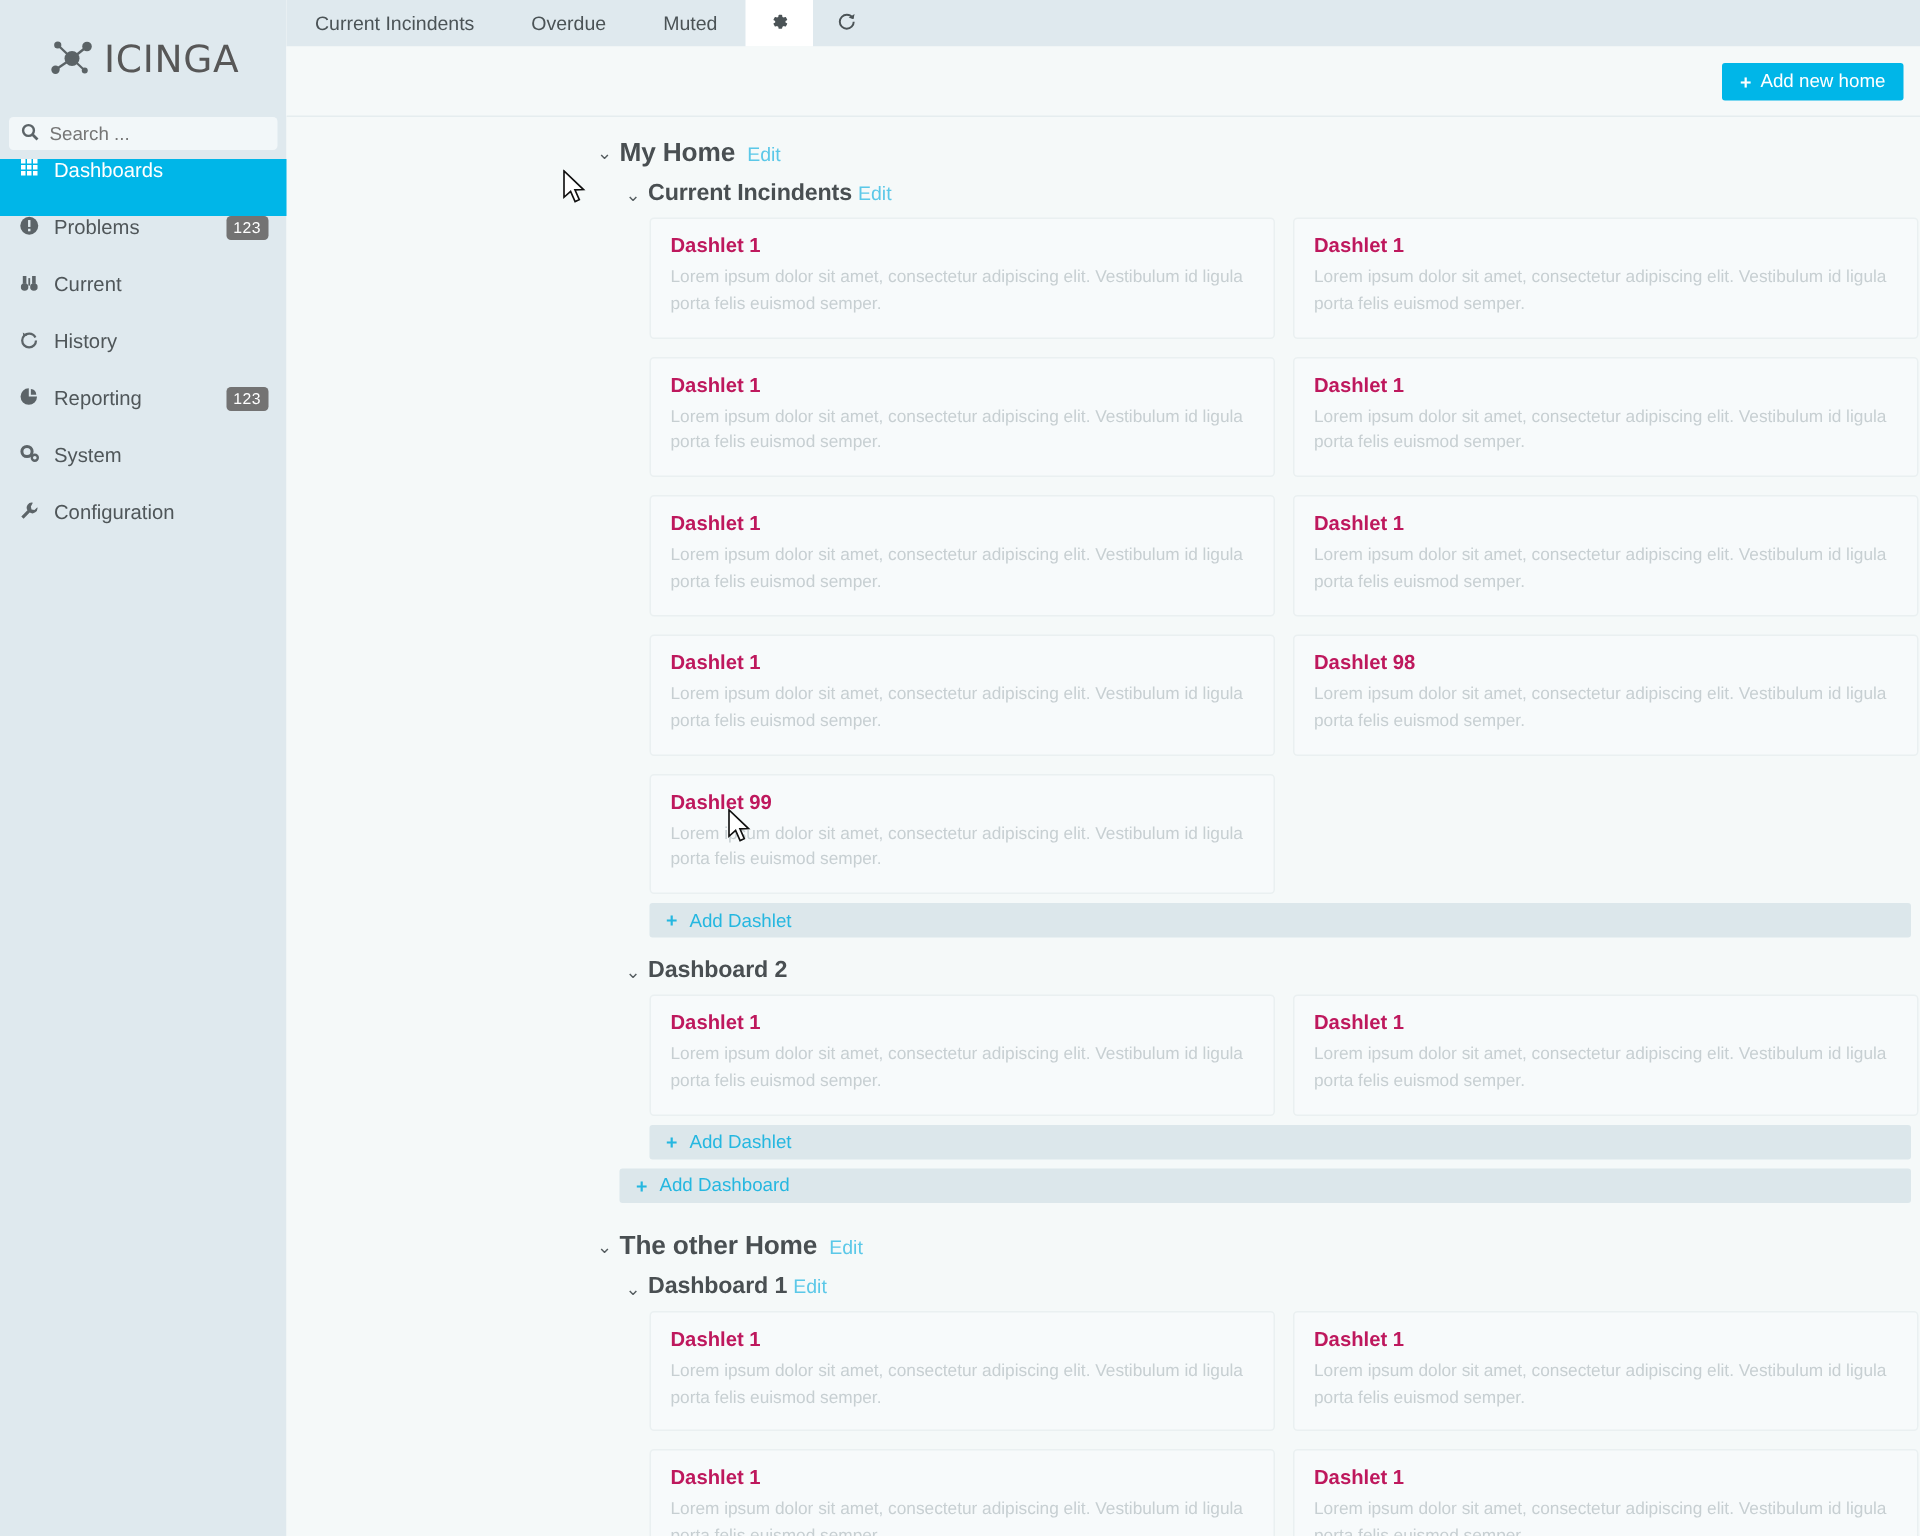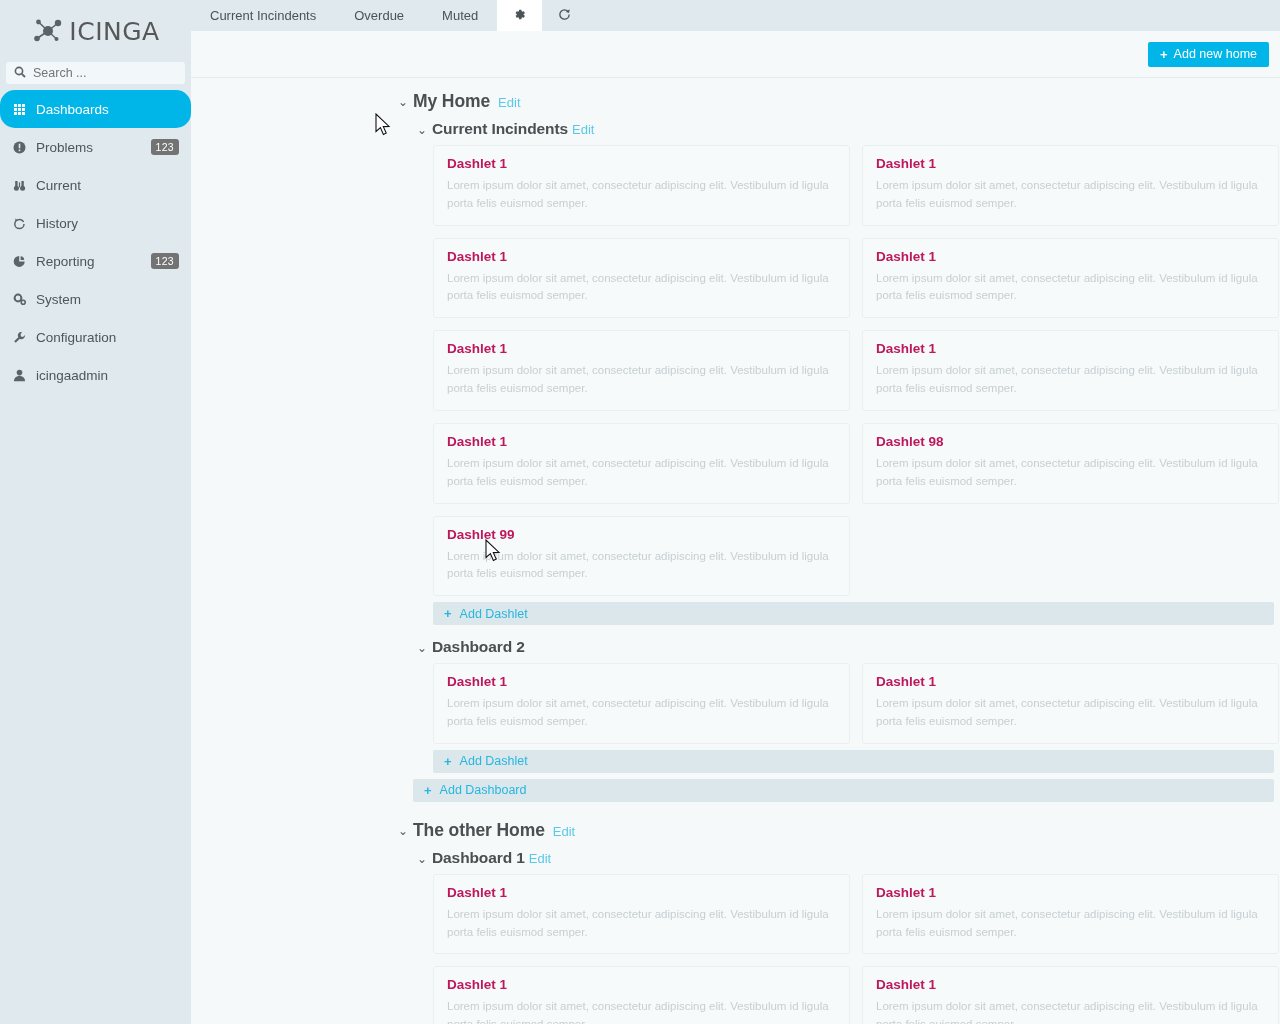--- a/index.html
+++ b/index.html
@@ -11,21 +11,21 @@
   }
   .app { display: flex; width: 1280px; height: 1024px; }
 
   
   .sidebar {
     width: 191px; min-width: 191px; height: 1024px;
     background: #dfe9ee;
     display: flex; flex-direction: column;
   }
   .logo-area {
-    height: 62px;
+    height: 78px;
     display: flex; align-items: center; justify-content: center;
   }
   .logo-wrap { display: flex; align-items: center; gap: 4px; }
   .logo-mark { width: 34px; height: 34px; }
   .logo-text {
     font-size: 25px; letter-spacing: 0.5px;
     color: #575757; font-weight: 400;
     font-family: "DejaVu Sans", sans-serif;
   }
   .search-row { padding: 0 6px 6px 6px; border-radius: 13px; }
@@ -35,24 +35,24 @@
     padding: 0 8px; gap: 7px;
   }
   .search-icon { color: #5c6468; font-size: 12px; line-height: 1; }
   .search-input {
     border: none; outline: none; background: transparent;
     font-family: "Liberation Sans", sans-serif;
     font-size: 12.5px; color: #8b9399; width: 140px;
   }
   .nav { display: flex; flex-direction: column; }
   .nav-item {
-    height: 38px; display: flex; align-items: center;
+    height: 38px; display: flex; align-items: flex-start;
     padding: 0 12px; gap: 9px;
     color: #4f5659; font-size: 13.5px;
-    position: relative; cursor: pointer; border-radius: 15px;
+    position: relative; cursor: pointer;
   }
   .nav-item.active { background: #00b6e8; color: #ffffff; }
   .nav-ico {
     width: 15px; display: flex; align-items: center; justify-content: center;
     font-size: 13px; line-height: 1;
   }
   .nav-label { flex: 1; }
   .badge {
     background: #737373; color: #fff; font-size: 10.5px;
     border-radius: 3px; padding: 2px 5px 2px 5px;
@@ -270,29 +270,20 @@
 
       <div class="nav-item">
         <span class="nav-ico">
           <svg width="13" height="13" viewBox="0 0 13 13">
             <path d="M8.9 1.1 a3.4 3.4 0 0 0 -3.6 5.1 L1.2 10.3 l1.5 1.5 l4.1 -4.1 a3.4 3.4 0 0 0 5.1 -3.6 L10 6 L8 5.6 L7.6 3.6 z" fill="#5c6468"></path>
           </svg>
         </span>
         <span class="nav-label">Configuration</span>
       </div>
 
-      <div class="nav-item">
-        <span class="nav-ico">
-          <svg width="13" height="13" viewBox="0 0 13 13">
-            <circle cx="6.5" cy="3.6" r="2.8" fill="#5c6468"></circle>
-            <path d="M0.9 12.3 a5.6 5.6 0 0 1 11.2 0 z" fill="#5c6468"></path>
-          </svg>
-        </span>
-        <span class="nav-label">icingaadmin</span>
-      </div>
 
     </nav>
   </aside>
 
   <main class="main">
 
     <div class="tabbar">
       <div class="tab">Current Incindents</div>
       <div class="tab">Overdue</div>
       <div class="tab">Muted</div>

